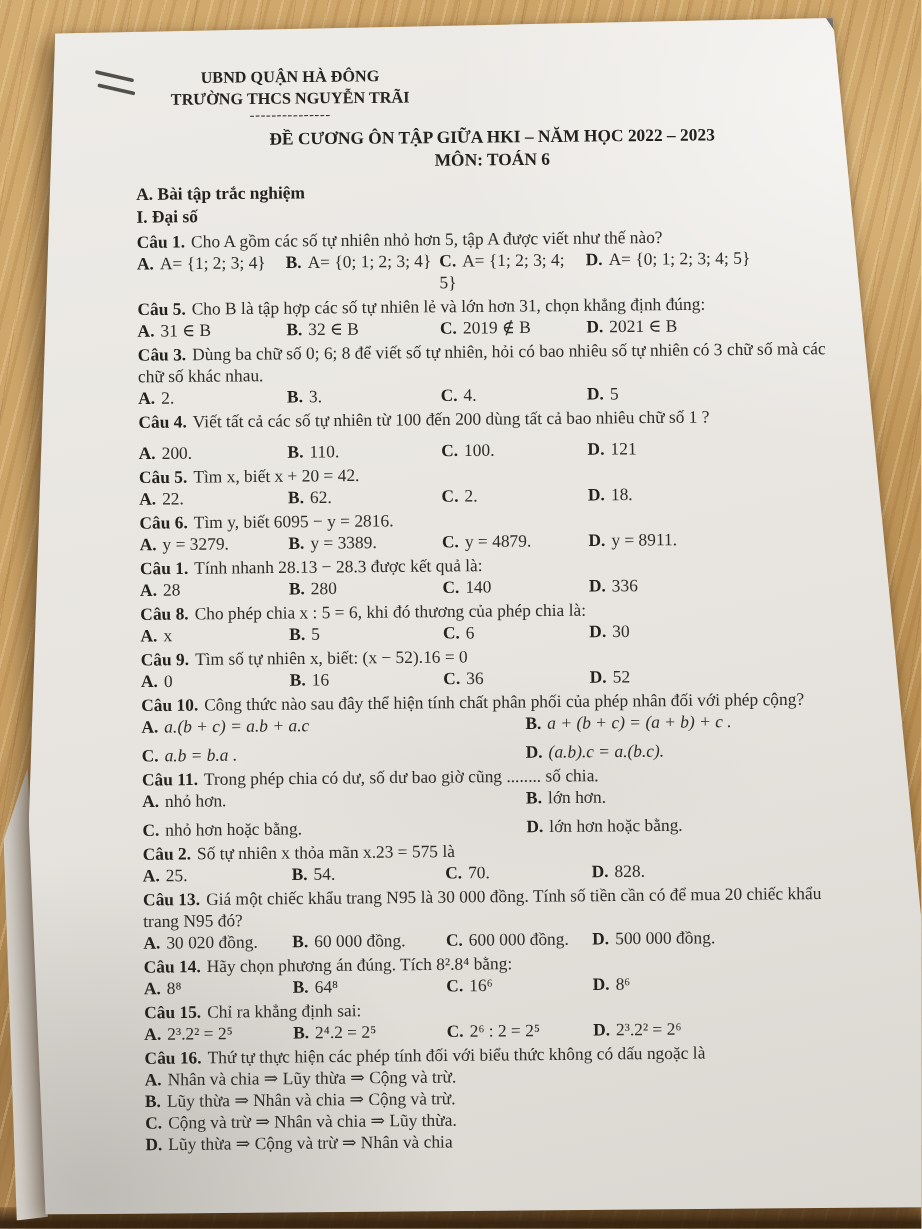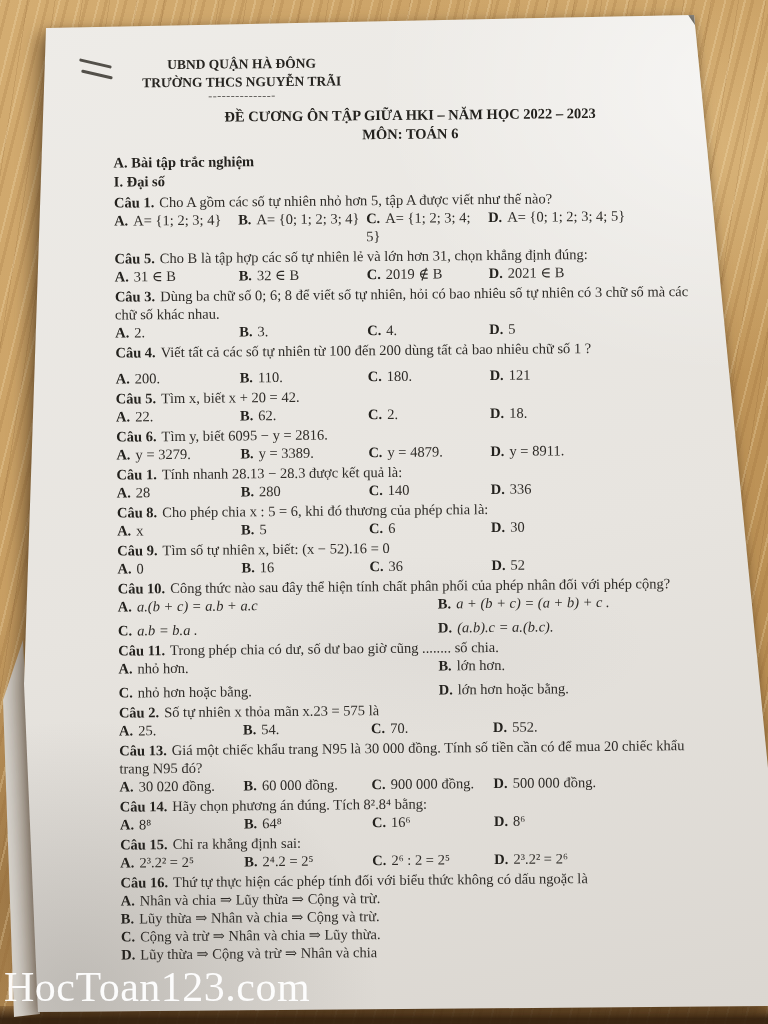--- a/index.html
+++ b/index.html
@@ -142,21 +142,21 @@
                 <div class="option"><b>B.</b><span>3.</span></div>
                 <div class="option"><b>C.</b><span>4.</span></div>
                 <div class="option"><b>D.</b><span>5</span></div>
               </div>
             </div>
             <div class="question gap">
               <div class="q-text"><b>Câu 4.</b><span>Viết tất cả các số tự nhiên từ 100 đến 200 dùng tất cả bao nhiêu chữ số 1 ?</span></div>
               <div class="options row4">
                 <div class="option"><b>A.</b><span>200.</span></div>
                 <div class="option"><b>B.</b><span>110.</span></div>
-                <div class="option"><b>C.</b><span>180.</span></div>
+                <div class="option"><b>C.</b><span>100.</span></div>
                 <div class="option"><b>D.</b><span>121</span></div>
               </div>
             </div>
             <div class="question">
               <div class="q-text"><b>Câu 5.</b><span>Tìm x, biết x + 20 = 42.</span></div>
               <div class="options row4">
                 <div class="option"><b>A.</b><span>22.</span></div>
                 <div class="option"><b>B.</b><span>62.</span></div>
                 <div class="option"><b>C.</b><span>2.</span></div>
                 <div class="option"><b>D.</b><span>18.</span></div>
@@ -215,29 +215,29 @@
                 <div class="option"><b>C.</b><span>nhỏ hơn hoặc bằng.</span></div>
                 <div class="option"><b>D.</b><span>lớn hơn hoặc bằng.</span></div>
               </div>
             </div>
             <div class="question">
               <div class="q-text"><b>Câu 2.</b><span>Số tự nhiên x thỏa mãn x.23 = 575 là</span></div>
               <div class="options row4">
                 <div class="option"><b>A.</b><span>25.</span></div>
                 <div class="option"><b>B.</b><span>54.</span></div>
                 <div class="option"><b>C.</b><span>70.</span></div>
-                <div class="option"><b>D.</b><span>552.</span></div>
+                <div class="option"><b>D.</b><span>828.</span></div>
               </div>
             </div>
             <div class="question">
               <div class="q-text"><b>Câu 13.</b><span>Giá một chiếc khẩu trang N95 là 30 000 đồng. Tính số tiền cần có để mua 20 chiếc khẩu trang N95 đó?</span></div>
               <div class="options row4">
                 <div class="option"><b>A.</b><span>30 020 đồng.</span></div>
                 <div class="option"><b>B.</b><span>60 000 đồng.</span></div>
-                <div class="option"><b>C.</b><span>900 000 đồng.</span></div>
+                <div class="option"><b>C.</b><span>600 000 đồng.</span></div>
                 <div class="option"><b>D.</b><span>500 000 đồng.</span></div>
               </div>
             </div>
             <div class="question">
               <div class="q-text"><b>Câu 14.</b><span>Hãy chọn phương án đúng. Tích 8².8⁴ bằng:</span></div>
               <div class="options row4">
                 <div class="option"><b>A.</b><span>8⁸</span></div>
                 <div class="option"><b>B.</b><span>64⁸</span></div>
                 <div class="option"><b>C.</b><span>16⁶</span></div>
                 <div class="option"><b>D.</b><span>8⁶</span></div>
@@ -260,14 +260,13 @@
                 <div class="option"><b>C.</b><span>Cộng và trừ ⇒ Nhân và chia ⇒ Lũy thừa.</span></div>
                 <div class="option"><b>D.</b><span>Lũy thừa ⇒ Cộng và trừ ⇒ Nhân và chia</span></div>
               </div>
             </div>
           </div>
       </div>
 
     </div>
   </div>
 
-  <div class="watermark">HocToan123.com</div>
 </div>
 
 </body></html>

